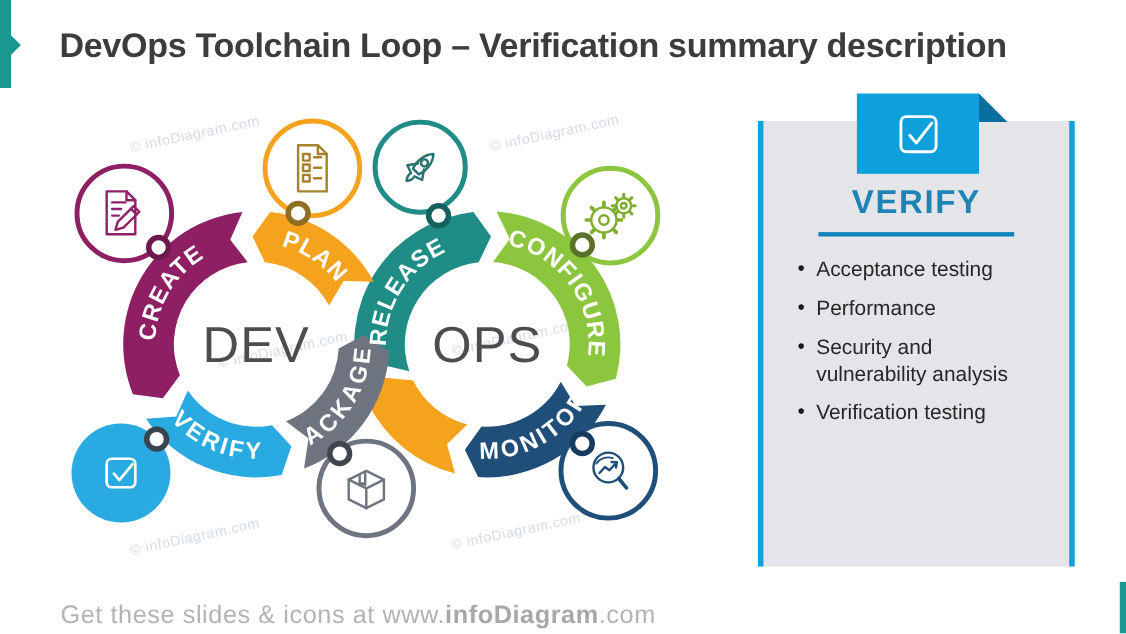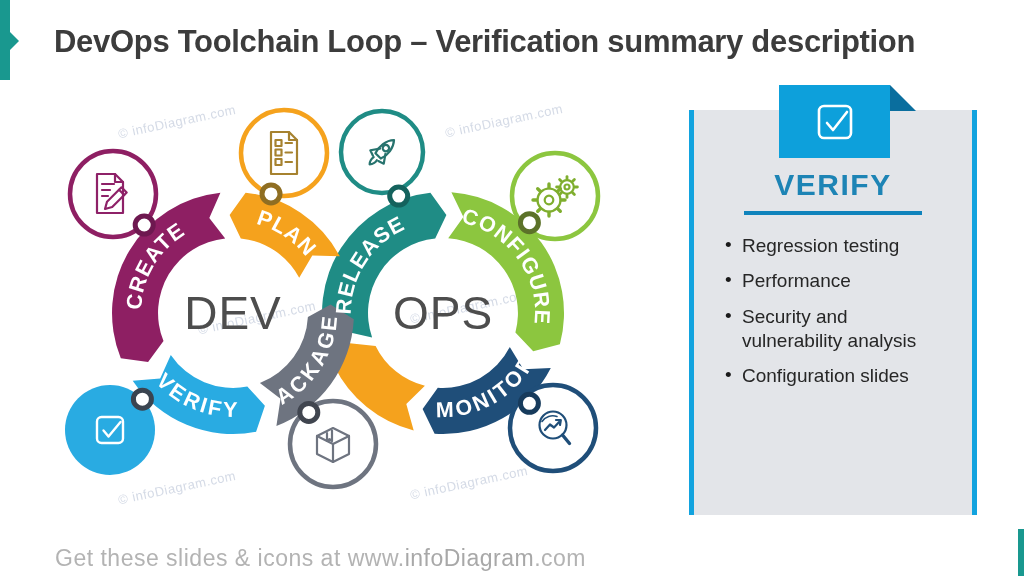--- a/index.html
+++ b/index.html
@@ -31,21 +31,21 @@
   .tab-fold{position:absolute;left:890px;top:85px;width:26px;height:26px;background:var(--fold-blue);
     clip-path:polygon(0 0,100% 100%,0 100%)}
   .panel h2{margin-top:58px;text-align:center;font-size:30px;font-weight:700;
     letter-spacing:1.5px;color:var(--heading-blue)}
   .panel .rule{width:178px;height:4px;background:var(--rule-blue);margin:9px auto 0}
   .panel ul{margin:19px 0 0;padding:0 20px 0 31px;list-style:none}
   .panel li{position:relative;padding-left:17px;margin-bottom:11px;
     font-size:19px;line-height:1.28;color:var(--bullet-text)}
   .panel li::before{content:"\2022";position:absolute;left:0;top:-1px;color:#1a1a1a}
   .footer{position:absolute;left:55px;top:545px;font-size:23px;letter-spacing:.5px;color:var(--footer-text)}
-  .footer b{font-weight:400;color:#a8a8a8}
+  .footer b{font-weight:700;color:#a8a8a8}
 </style>
 </head>
 <body>
 
 <div class="accent-bar-top"></div>
 <div class="accent-arrow"></div>
 <h1 class="slide-title">DevOps Toolchain Loop – Verification summary description</h1>
 
 <div id="diagram"><svg width="1024" height="576" viewBox="0 0 1024 576" style="font-family:'Liberation Sans',sans-serif">
       <text class="wm" transform="translate(178,126) rotate(-12)" text-anchor="middle">© infoDiagram.com</text>
@@ -151,24 +151,24 @@
    <path d="M -16 -8 L 0 0 L 16 -8 M 0 0 V 18"></path>
    <path d="M -6 -11 L -6 -3 L -3.5 -4.8 L -1 -3 L -1 -13.5"></path>
       </g>
       <circle cx="308.8" cy="412.4" r="9" fill="#fff" stroke="#40454F" stroke-width="5"></circle>
     </svg></div>
 
 <div class="panel">
   <h2>VERIFY</h2>
   <div class="rule"></div>
   <ul id="bullet-list">
-      <li>Regression testing</li>
+      <li>Acceptance testing</li>
       <li>Performance</li>
       <li>Security and vulnerability analysis</li>
-      <li>Configuration slides</li>
+      <li>Verification testing</li>
     </ul>
 </div>
 
 <div class="panel-tab">
   <svg width="48" height="48" viewBox="-24 -24 48 48">
     <rect x="-16" y="-16" width="32" height="32" rx="5" fill="none" stroke="#fff" stroke-width="2.6"></rect>
     <path d="M -8 1 L -2 8 L 12 -10" fill="none" stroke="#fff" stroke-width="2.6" stroke-linecap="round" stroke-linejoin="round"></path>
   </svg>
 </div>
 <div class="tab-fold"></div>

